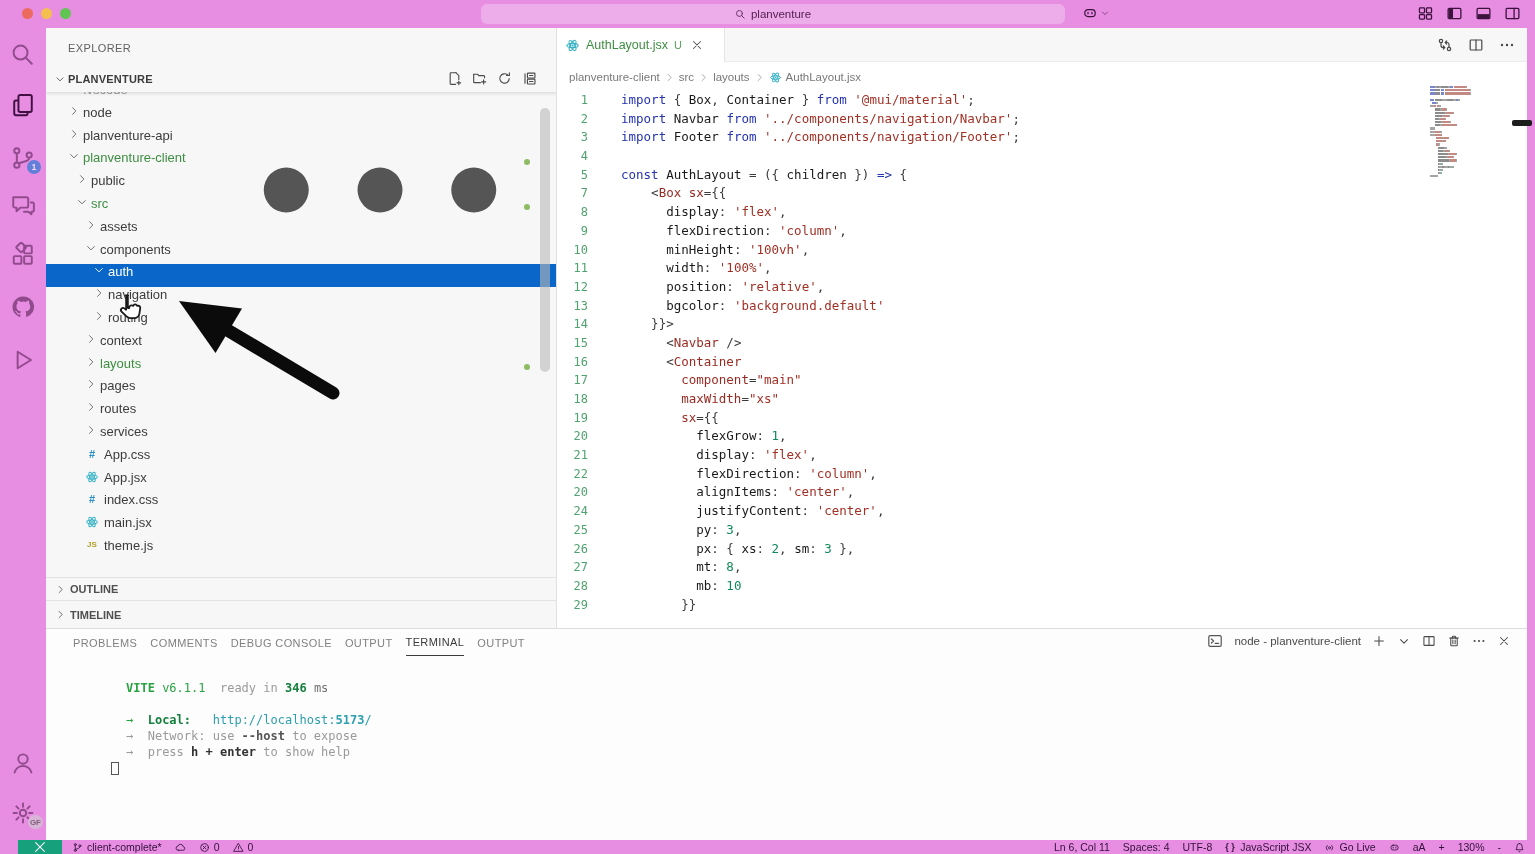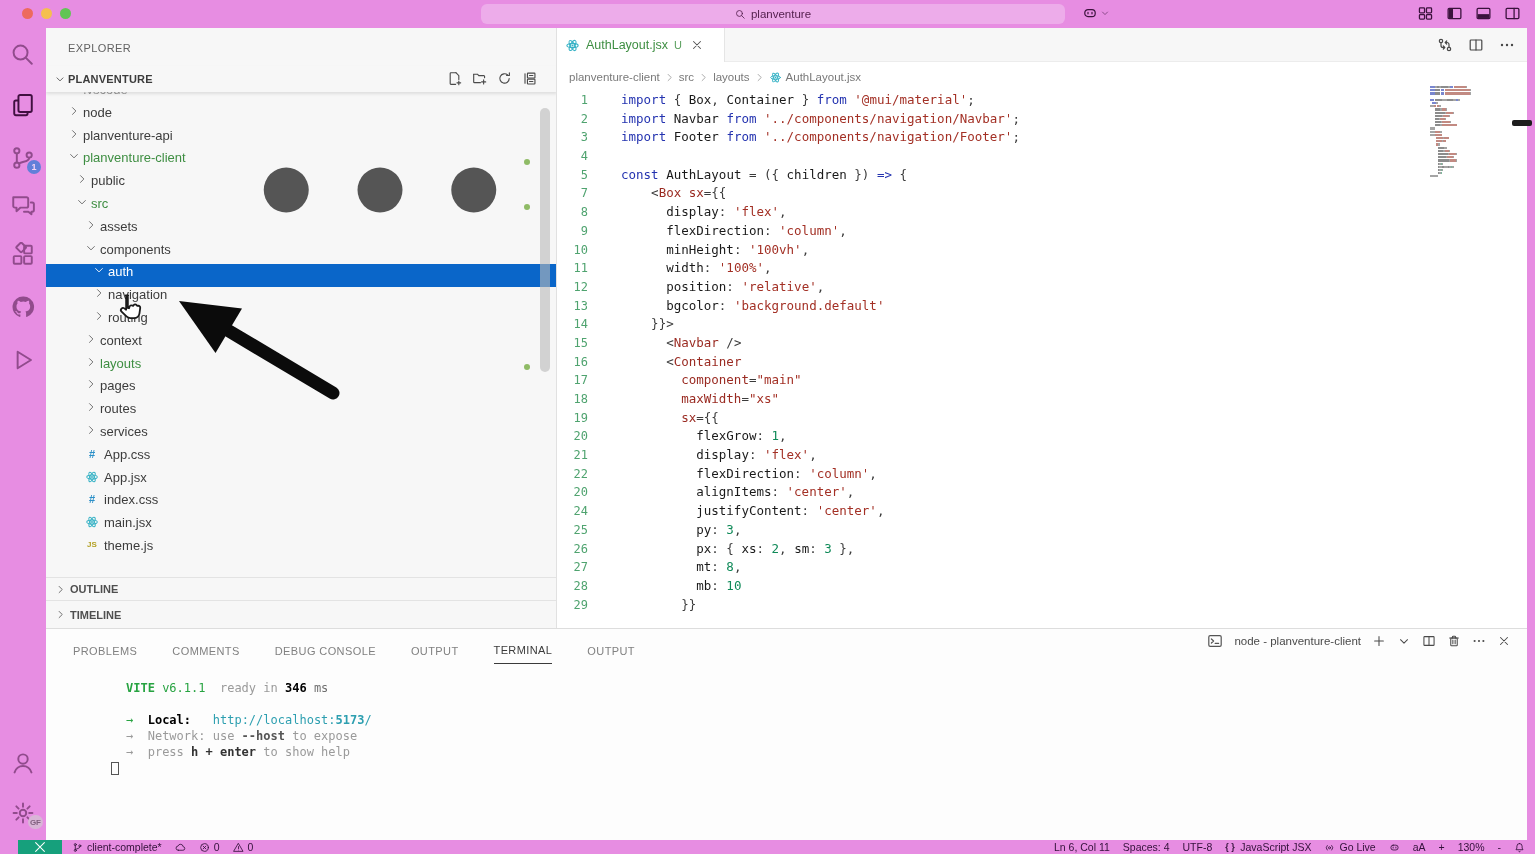--- a/index.html
+++ b/index.html
@@ -93,32 +93,32 @@
   .tk-tag{color:#9a2b22} .tk-attr{color:#9a2b22} .tk-p{color:#3b3b3b} .tk-id{color:#1a1a1a} .tk-prop{color:#1a1a1a}
   .g{display:inline-block;width:2ch}
   .gb{border-left:1px solid #e8e8e8}
   .minimap{position:absolute;right:49px;top:58px;width:48px}
   .mm-line{height:2.2px;margin-bottom:1px;display:flex}
   .mm-seg{height:2.2px}
   .ovr-dash{position:absolute;left:1512px;top:120px;width:20px;height:6px;background:#1d1d1d;border-radius:2px;z-index:40}
 
   
   .panel{position:absolute;left:0;right:0;top:600px;height:212px;background:#fdfdfd;border-top:1px solid #ddd}
-  .ptabs{position:absolute;left:27px;top:8px;height:27px;display:flex;gap:35px;align-items:center;
+  .ptabs{position:absolute;left:27px;top:0;height:27px;display:flex;gap:13px;align-items:center;
     font-size:11px;letter-spacing:.4px;color:#818181}
   .ptab{height:27px;display:flex;align-items:center}
   .ptab.active{color:#3b3b3b;border-bottom:1.5px solid #3b3b3b}
   .pctrl{position:absolute;right:16px;top:4px;display:flex;align-items:center;gap:11px;color:#4a4a4a;font-size:11.5px}
   .pctrl svg{width:14px;height:14px}
   .pctrl .chip{width:16px;height:16px;color:#555}
   .term{position:absolute;left:46px;top:26px;right:0;bottom:0;font-family:"DejaVu Sans Mono",monospace;
     font-size:12px;line-height:16px;padding:25px 0 0 34px;color:#333}
   .tln{white-space:pre;height:16px}
   .tgb{color:var(--term_green);font-weight:bold}.tg{color:var(--term_green)}
-  .td{color:#9a9a9a}.td2{color:#6f6f6f}.tb{color:#000000;font-weight:bold}
+  .td{color:#9a9a9a}.td2{color:#6f6f6f}.tb{color:#15803d;font-weight:bold}
   .tc{color:var(--link_cyan)}.tcb{color:var(--link_cyan);font-weight:bold}
   .tbd{color:#555;font-weight:bold}.tbd2{color:#333;font-weight:bold}
   .cursor-box{display:inline-block;width:8px;height:13px;border:1.3px solid #555;margin-left:-15px;vertical-align:middle}
 
   
   .statusbar{position:absolute;left:0;bottom:0;width:1535px;height:14px;color:#33113a;font-size:10.5px}
   .sb-remote{position:absolute;left:18px;top:0;width:44px;height:14px;background:var(--remote_teal);
     color:#fff;display:flex;align-items:center;justify-content:center}
   .sb-remote svg{width:9px;height:9px}
   .sb-left{position:absolute;left:72px;top:0;height:14px;display:flex;align-items:center;gap:13px}

